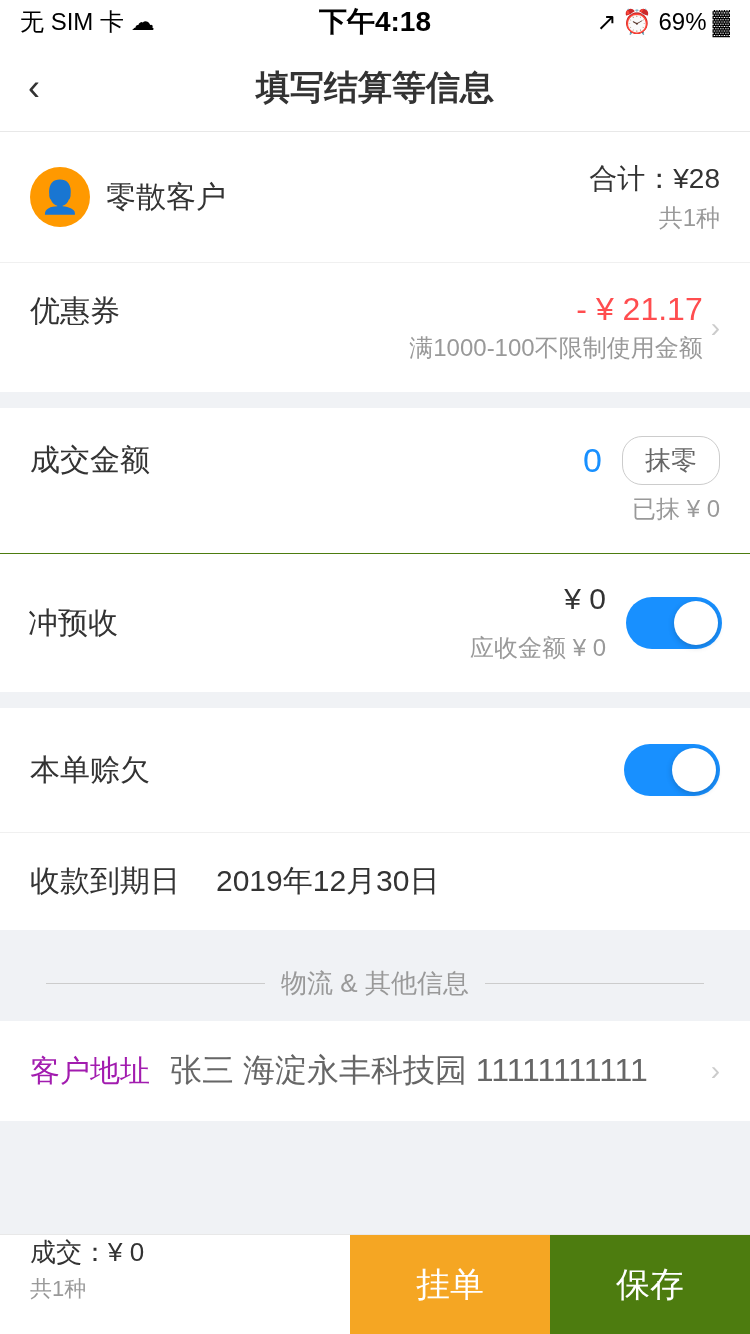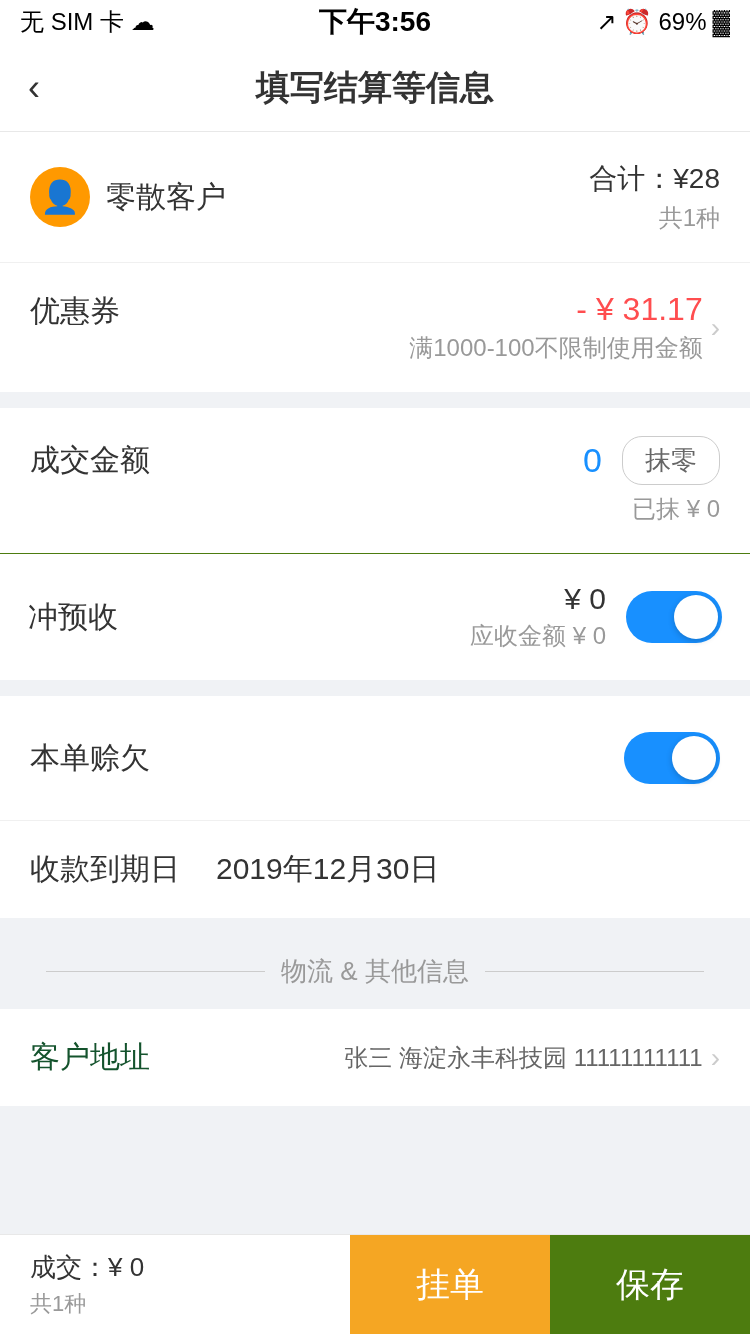--- a/index.html
+++ b/index.html
@@ -227,21 +227,21 @@
     .prepay-amounts {
       text-align: right;
     }
     .prepay-main {
       font-size: 30px;
       color: #333;
     }
     .prepay-sub {
       font-size: 24px;
       color: #999;
-      margin-top: 4px;
+      margin-top: 16px;
     }
 
     
     .toggle {
       width: 96px;
       height: 52px;
       border-radius: 26px;
       background: #1890ff;
       position: relative;
       cursor: pointer;
@@ -318,50 +318,50 @@
     
     .address-section {
       background: #fff;
       padding: 28px 30px;
       display: flex;
       align-items: center;
       justify-content: space-between;
     }
     .address-label {
       font-size: 30px;
-      color: #14532d;
+      color: #a21caf;
       min-width: 100px;
     }
     .address-value {
-      font-size: 24px;
+      font-size: 32px;
       color: #666;
       flex: 1;
       margin-left: 20px;
-      text-align: right;
+      text-align: left;
     }
 
     
     .bottom-bar {
       position: fixed;
       bottom: 0;
       left: 0;
       width: 750px;
       height: 100px;
       background: #fff;
       display: flex;
       align-items: stretch;
       border-top: 1px solid #e8e8e8;
       z-index: 100;
     }
     .bottom-info {
       flex: 1;
       padding: 0 30px;
       display: flex;
       flex-direction: column;
-      justify-content: center;
+      justify-content: flex-start;
     }
     .bottom-label {
       font-size: 26px;
       color: #333;
     }
     .bottom-count {
       font-size: 22px;
       color: #999;
       margin-top: 4px;
     }
@@ -388,21 +388,21 @@
       border: none;
     }
   </style>
 </head>
 <body>
 
 <div class="status-bar">
   <div class="status-left">
     <span>无 SIM 卡 ☁</span>
   </div>
-  <div class="status-center">下午3:56</div>
+  <div class="status-center">下午4:18</div>
   <div class="status-right">
     <span>↗</span>
     <span>⏰</span>
     <span>69%</span>
     <span>▓</span>
   </div>
 </div>
 
 <div class="nav-bar">
   <div class="nav-back">
@@ -424,21 +424,21 @@
       <div class="customer-right">
         <div class="total-amount">合计：¥28</div>
         <div class="total-count">共1种</div>
       </div>
     </div>
 
     <div class="row-item">
       <span class="row-label">优惠券</span>
       <div class="coupon-row">
         <div class="row-value-right">
-          <div class="coupon-amount">- ¥ 31.17</div>
+          <div class="coupon-amount">- ¥ 21.17</div>
           <div class="coupon-desc">满1000-100不限制使用金额</div>
         </div>
         <span class="chevron-right">›</span>
       </div>
     </div>
   </div>
 
   <div class="section">
 
     <div class="amount-section">

